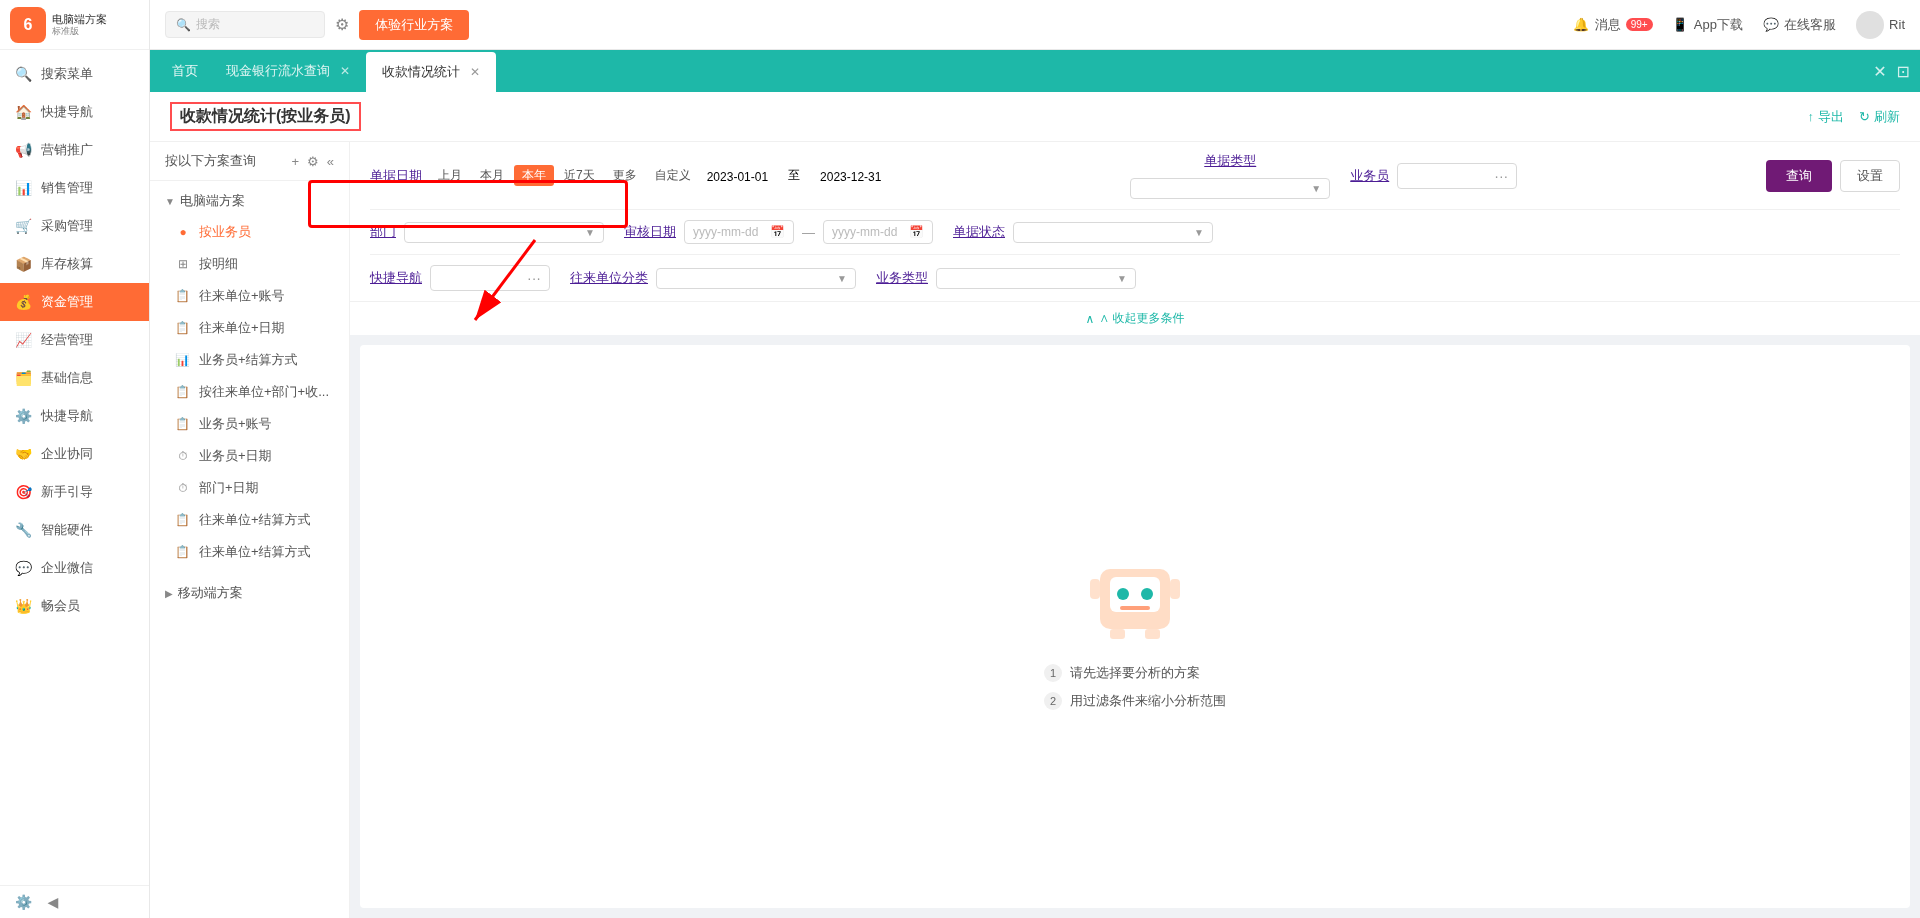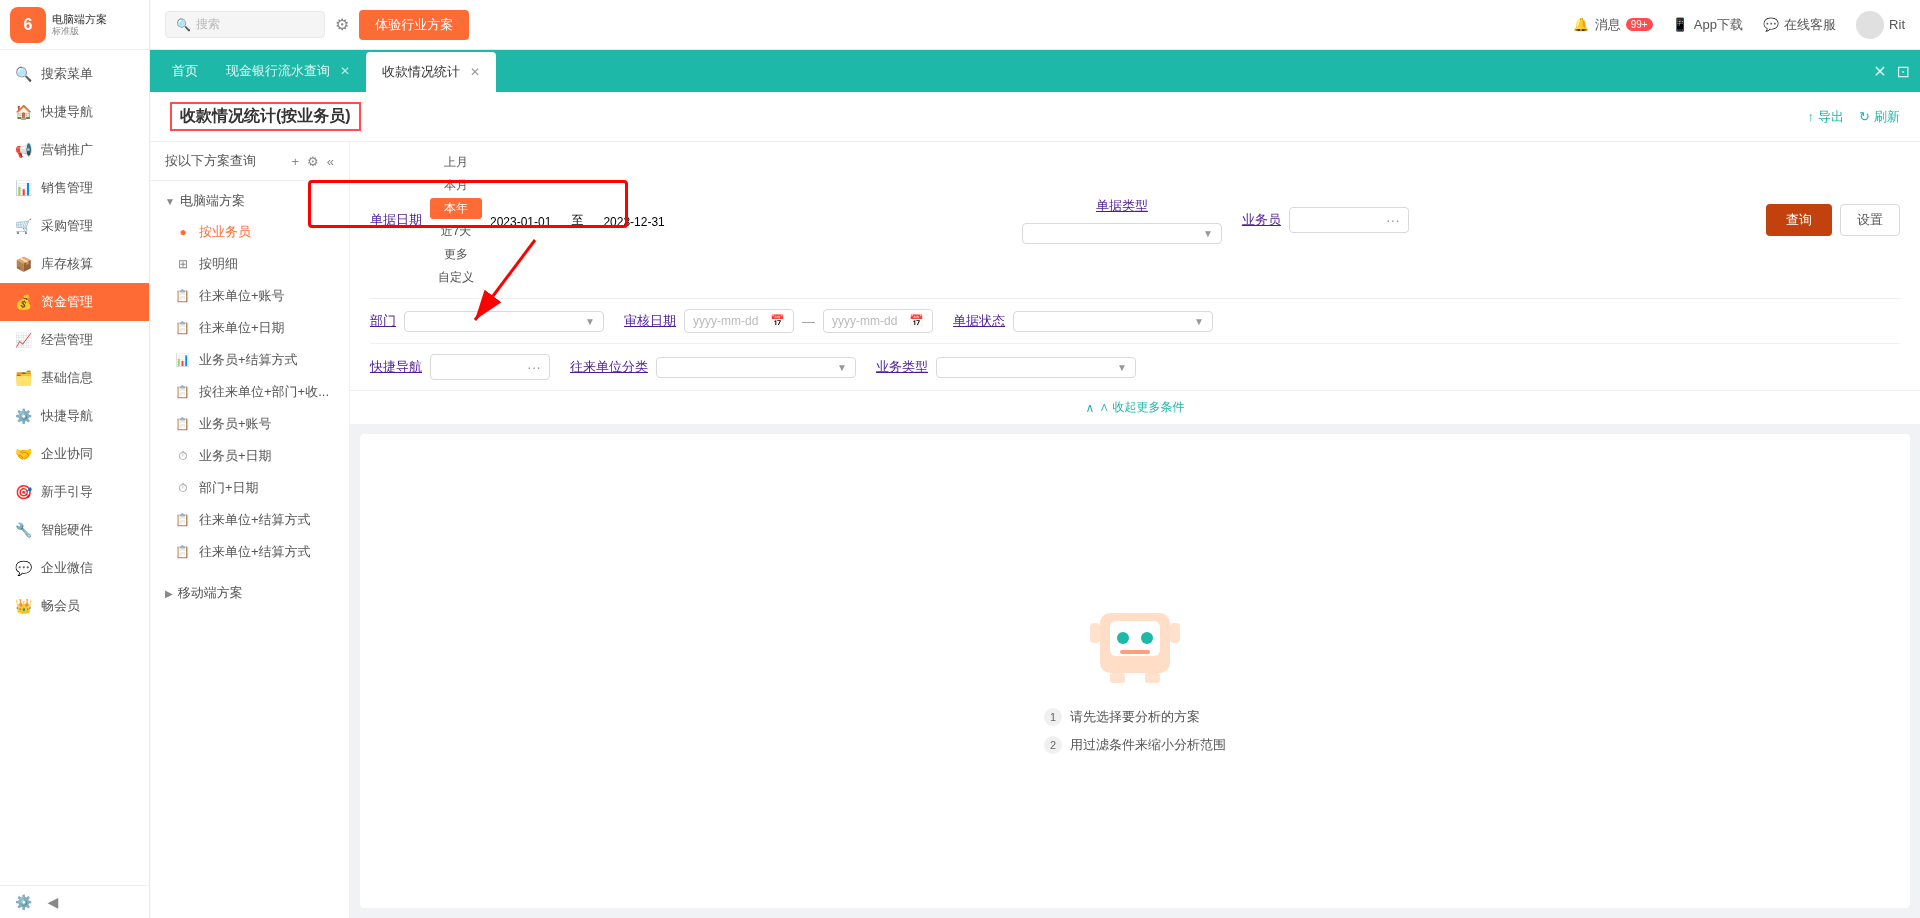--- a/index.html
+++ b/index.html
@@ -66,30 +66,30 @@
     .scheme-group-title { display: flex; align-items: center; gap: 5px; padding: 6px 15px; color: #555; font-size: 13px; cursor: pointer; }
     .scheme-item { display: flex; align-items: center; gap: 8px; padding: 7px 15px 7px 25px; color: #555; font-size: 13px; cursor: pointer; }
     .scheme-item.active { color: #ff6b35; font-weight: 500; }
     .scheme-item-icon { width: 16px; height: 16px; display: flex; align-items: center; justify-content: center; font-size: 12px; color: #888; }
     .scheme-item.active .scheme-item-icon { color: #ff6b35; }
 
     
     .right-panel { flex: 1; display: flex; flex-direction: column; overflow: hidden; background: #f0f2f5; }
     .filter-item { display: flex; align-items: center; gap: 8px; }
     .filter-label { color: #4c1d95; font-size: 13px; white-space: nowrap; text-decoration: underline; }
-    .date-range-btns { display: flex; gap: 2px; flex-direction: column; }
+    .date-range-btns { display: flex; gap: 2px; }
     .date-btn { padding: 2px 8px; font-size: 12px; color: #555; cursor: pointer; border: none; background: transparent; }
     .date-btn.active { background: #ff6b35; color: white; border-radius: 3px; padding: 2px 8px; }
     .date-input-row { display: flex; align-items: flex-end; gap: 20px; font-size: 12px; color: #000000; }
     .select-dropdown { border: 1px solid #d9d9d9; border-radius: 4px; padding: 4px 8px; font-size: 12px; color: #555; min-width: 120px; display: flex; align-items: center; justify-content: space-between; cursor: pointer; background: #fff; }
     .select-dropdown-lg { min-width: 200px; }
     .dropdown-arrow { color: #999; font-size: 10px; margin-left: 5px; }
     .date-field { border: 1px solid #d9d9d9; border-radius: 4px; padding: 4px 8px; font-size: 12px; color: #bbb; width: 110px; display: flex; align-items: center; justify-content: space-between; cursor: pointer; }
     .date-separator { color: #999; }
-    .query-btn { background: #c2410c; color: white; border: none; border-radius: 4px; padding: 6px 20px; font-size: 13px; cursor: pointer; }
+    .query-btn { background: #701a75; color: white; border: none; border-radius: 4px; padding: 6px 20px; font-size: 13px; cursor: pointer; }
     .settings-btn { background: #fff; color: #555; border: 1px solid #d9d9d9; border-radius: 4px; padding: 6px 16px; font-size: 13px; cursor: pointer; }
 
     
     .collapse-bar { background: #fff; border-top: 1px solid #f0f0f0; padding: 8px 0; display: flex; justify-content: center; }
     .collapse-btn { display: flex; align-items: center; gap: 5px; color: #1eb8a8; cursor: pointer; font-size: 12px; }
 
     
     .empty-state { flex: 1; background: #fff; margin: 10px; border-radius: 4px; display: flex; flex-direction: column; align-items: center; justify-content: center; gap: 20px; }
     .empty-illustration { width: 120px; height: 100px; position: relative; }
     .empty-tips { display: flex; flex-direction: column; gap: 10px; }

